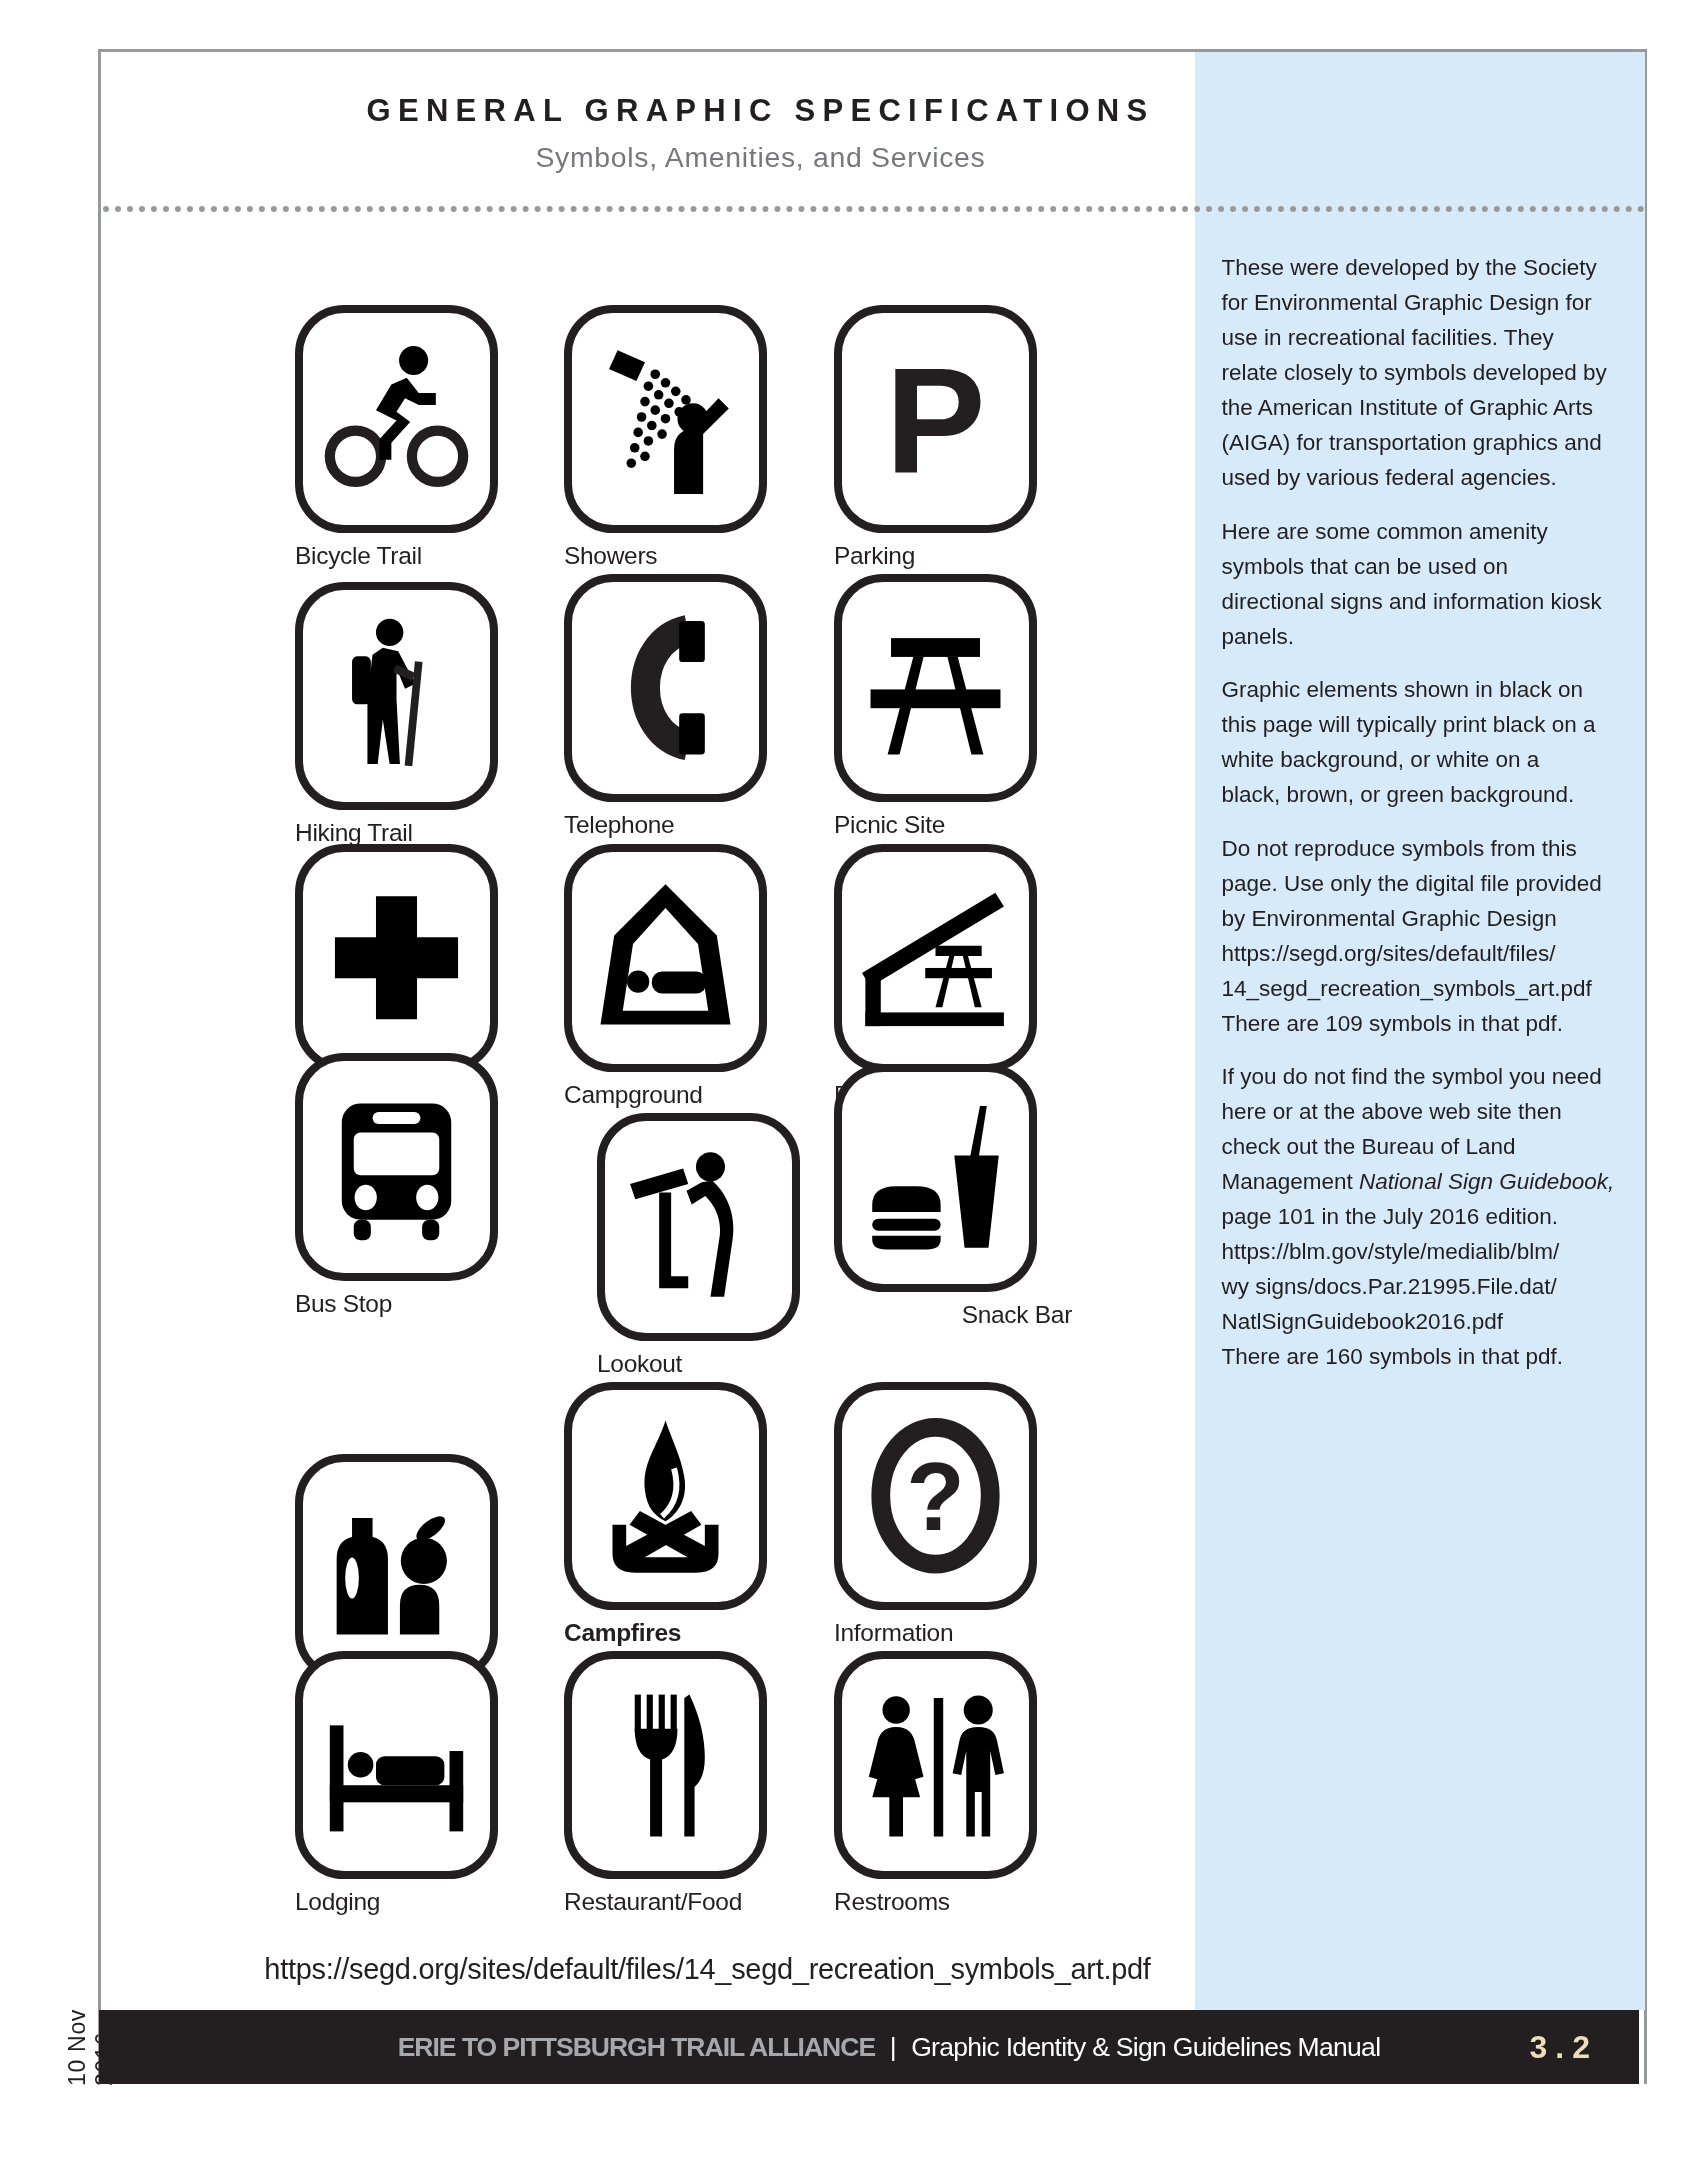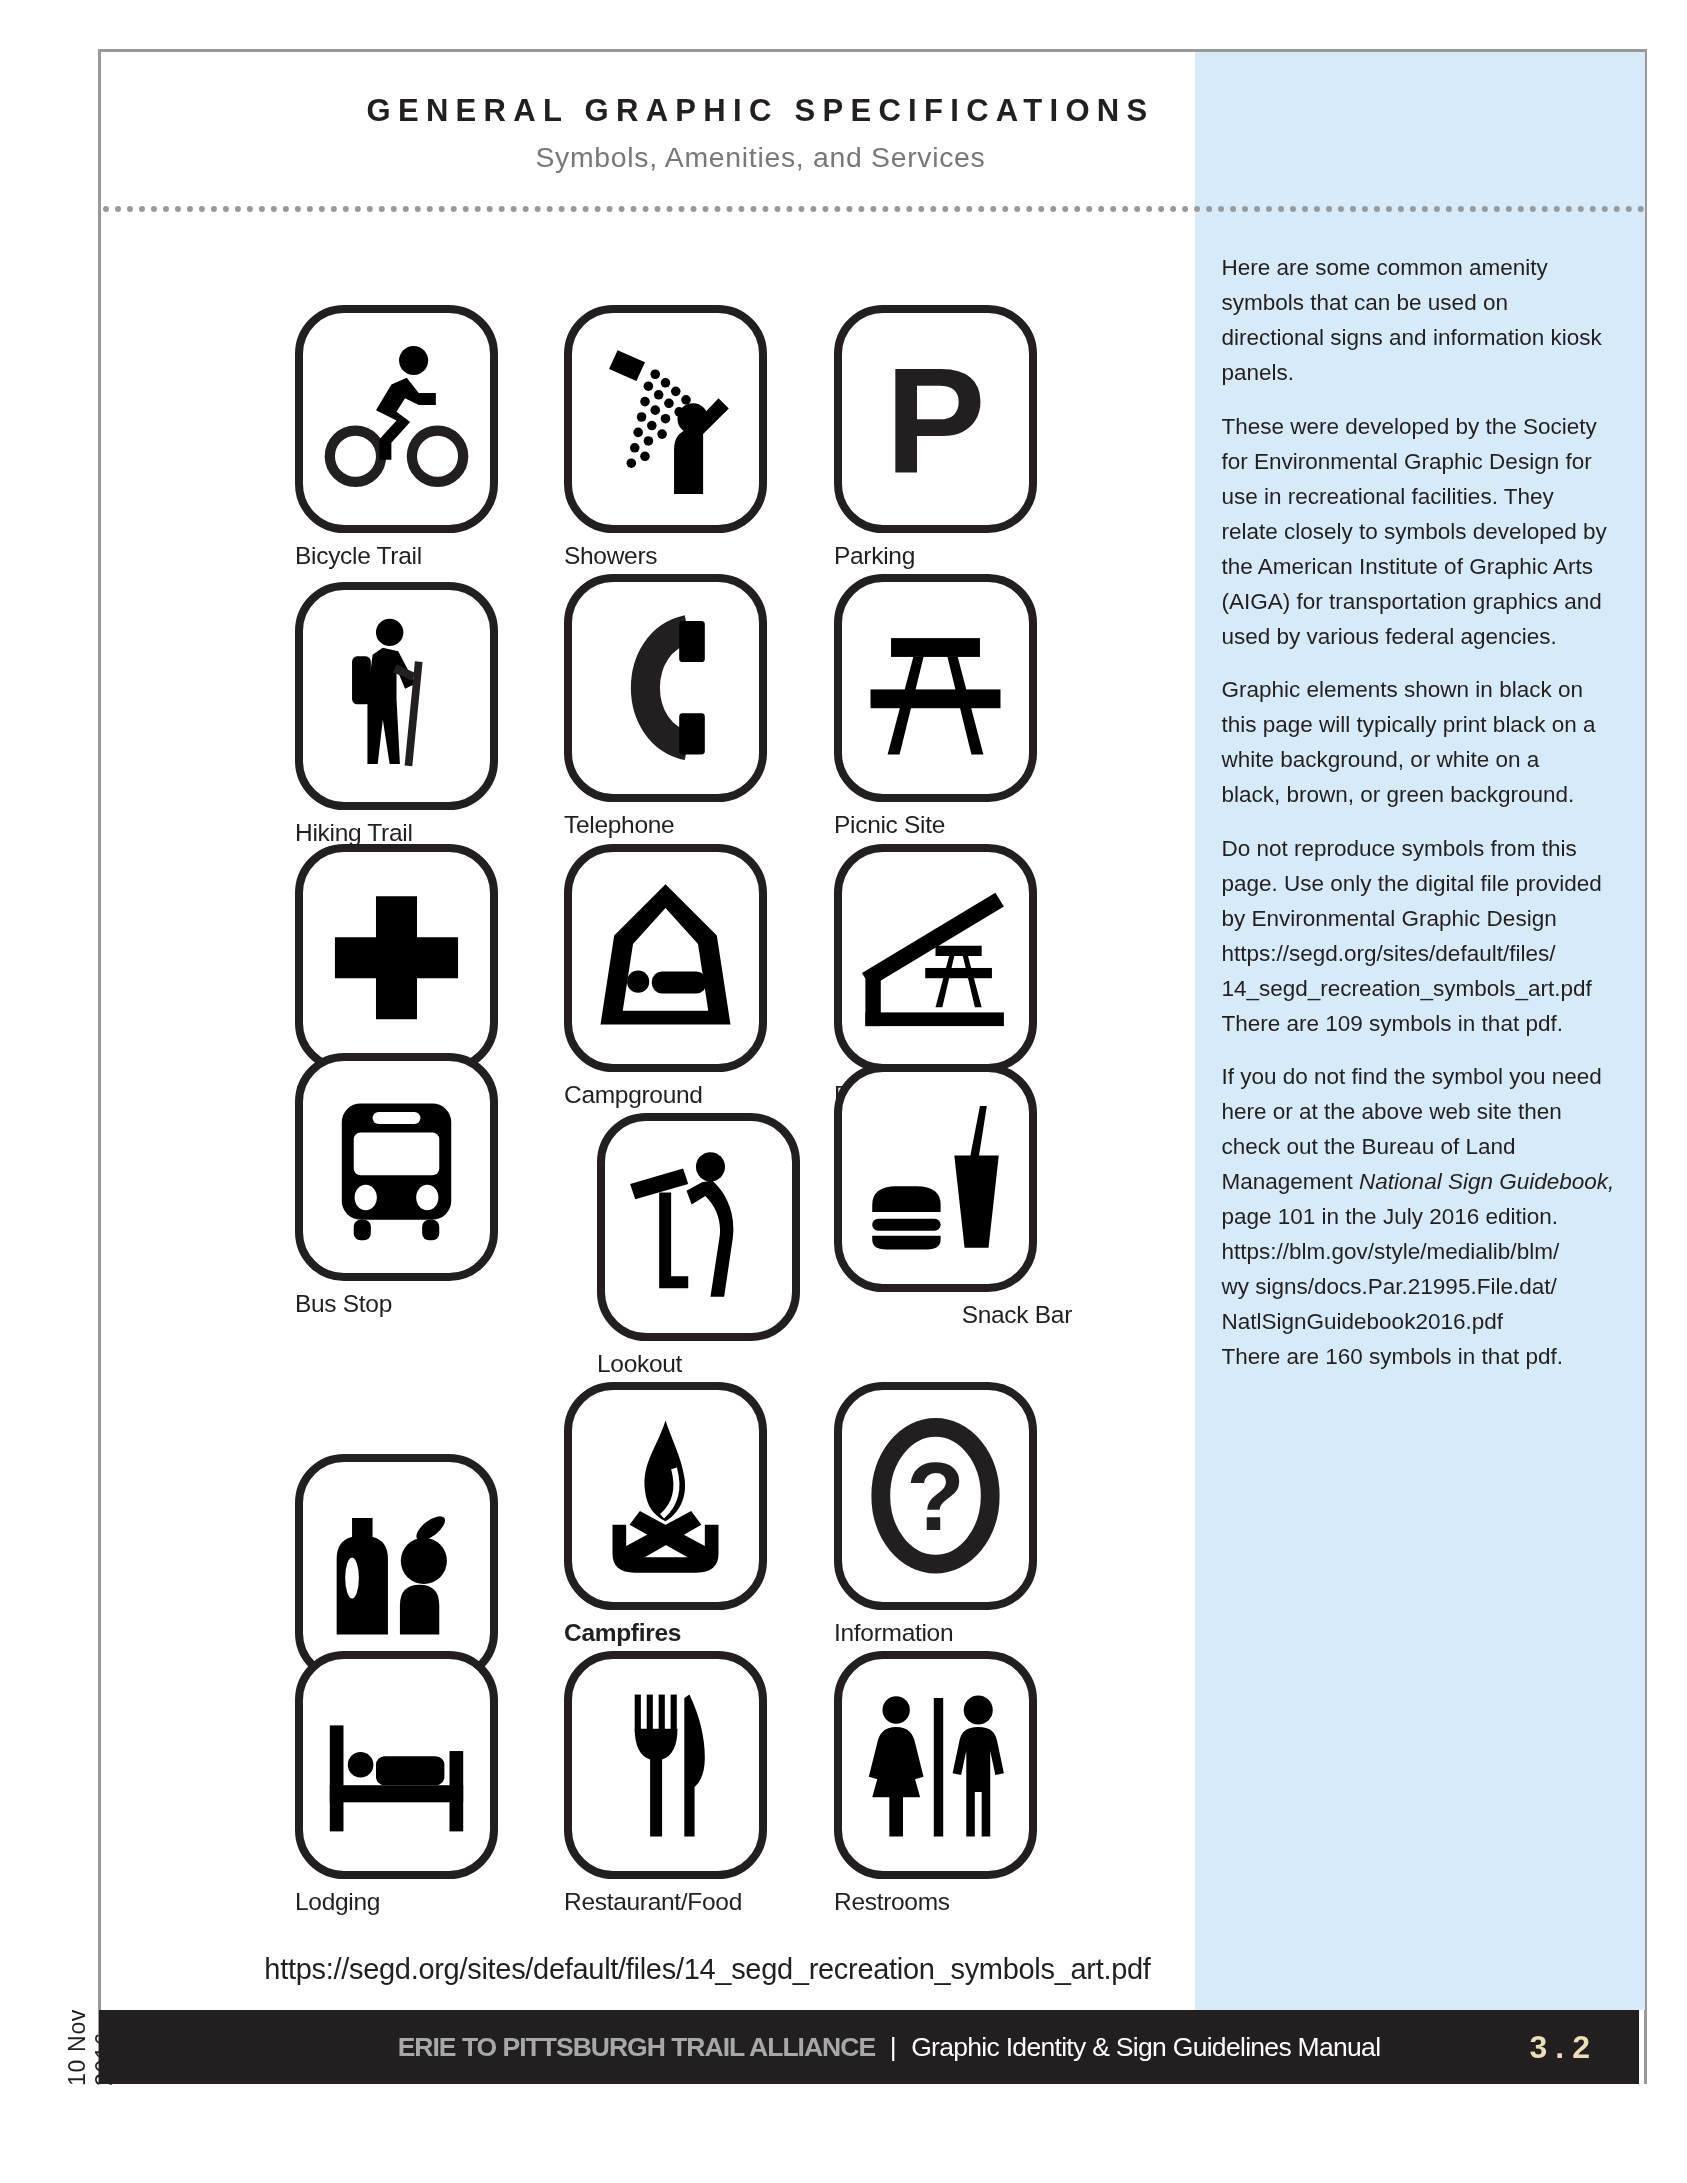--- a/index.html
+++ b/index.html
@@ -62,33 +62,33 @@
     font-size:23px; letter-spacing:0.7px; color:var(--ink,#231F20);
   }
 </style>
 </head>
 <body>
 
 <div class="page-frame"></div>
 
 <div class="sidebar" id="sidebar">
     <div class="para">
-      <div class="line"><span>Here are some common amenity</span></div>
-      <div class="line"><span>symbols that can be used on</span></div>
-      <div class="line"><span>directional signs and information kiosk</span></div>
-      <div class="line"><span>panels.</span></div>
-    </div>
-    <div class="para">
       <div class="line"><span>These were developed by the Society</span></div>
       <div class="line"><span>for Environmental Graphic Design for</span></div>
       <div class="line"><span>use in recreational facilities. They</span></div>
       <div class="line"><span>relate closely to symbols developed by</span></div>
       <div class="line"><span>the American Institute of Graphic Arts</span></div>
       <div class="line"><span>(AIGA) for transportation graphics and</span></div>
       <div class="line"><span>used by various federal agencies.</span></div>
+    </div>
+    <div class="para">
+      <div class="line"><span>Here are some common amenity</span></div>
+      <div class="line"><span>symbols that can be used on</span></div>
+      <div class="line"><span>directional signs and information kiosk</span></div>
+      <div class="line"><span>panels.</span></div>
     </div>
     <div class="para">
       <div class="line"><span>Graphic elements shown in black on</span></div>
       <div class="line"><span>this page will typically print black on a</span></div>
       <div class="line"><span>white background, or white on a</span></div>
       <div class="line"><span>black, brown, or green background.</span></div>
     </div>
     <div class="para">
       <div class="line"><span>Do not reproduce symbols from this</span></div>
       <div class="line"><span>page. Use only the digital file provided</span></div>

